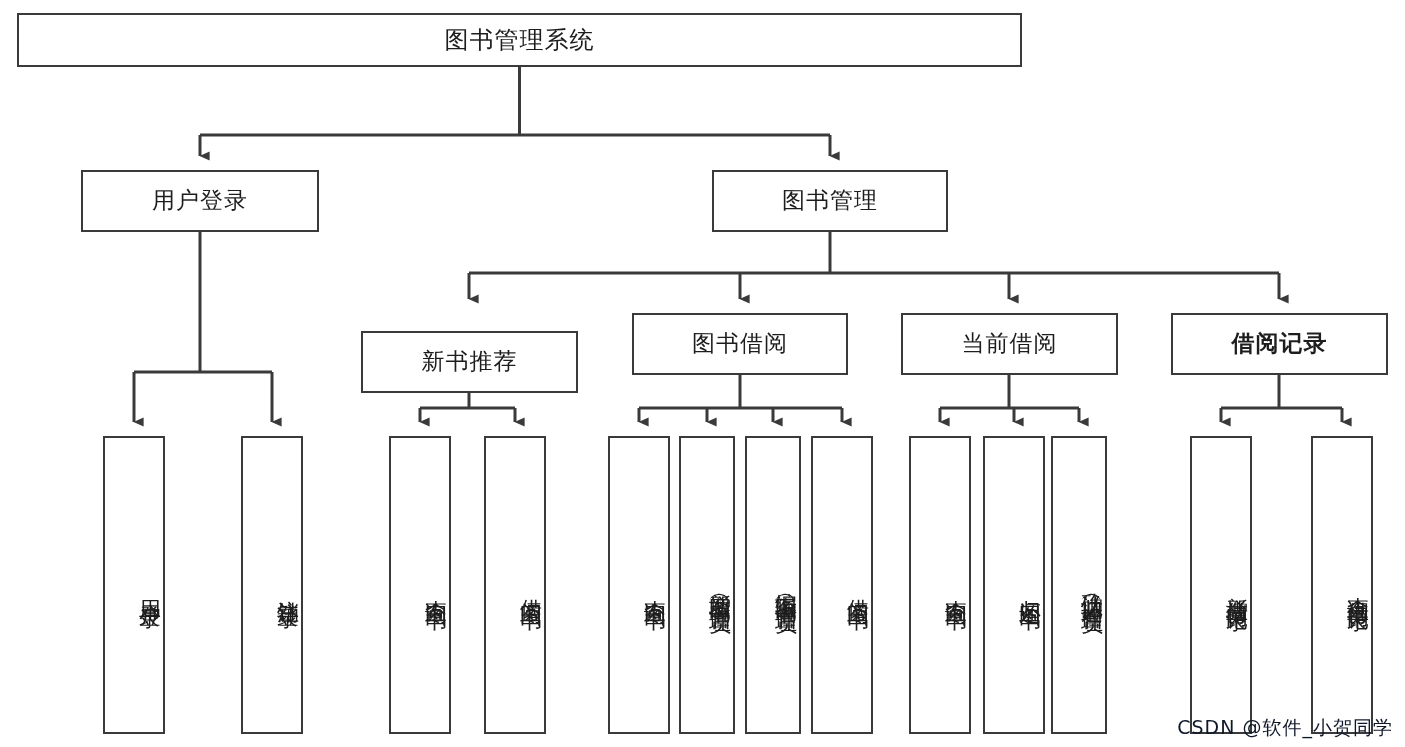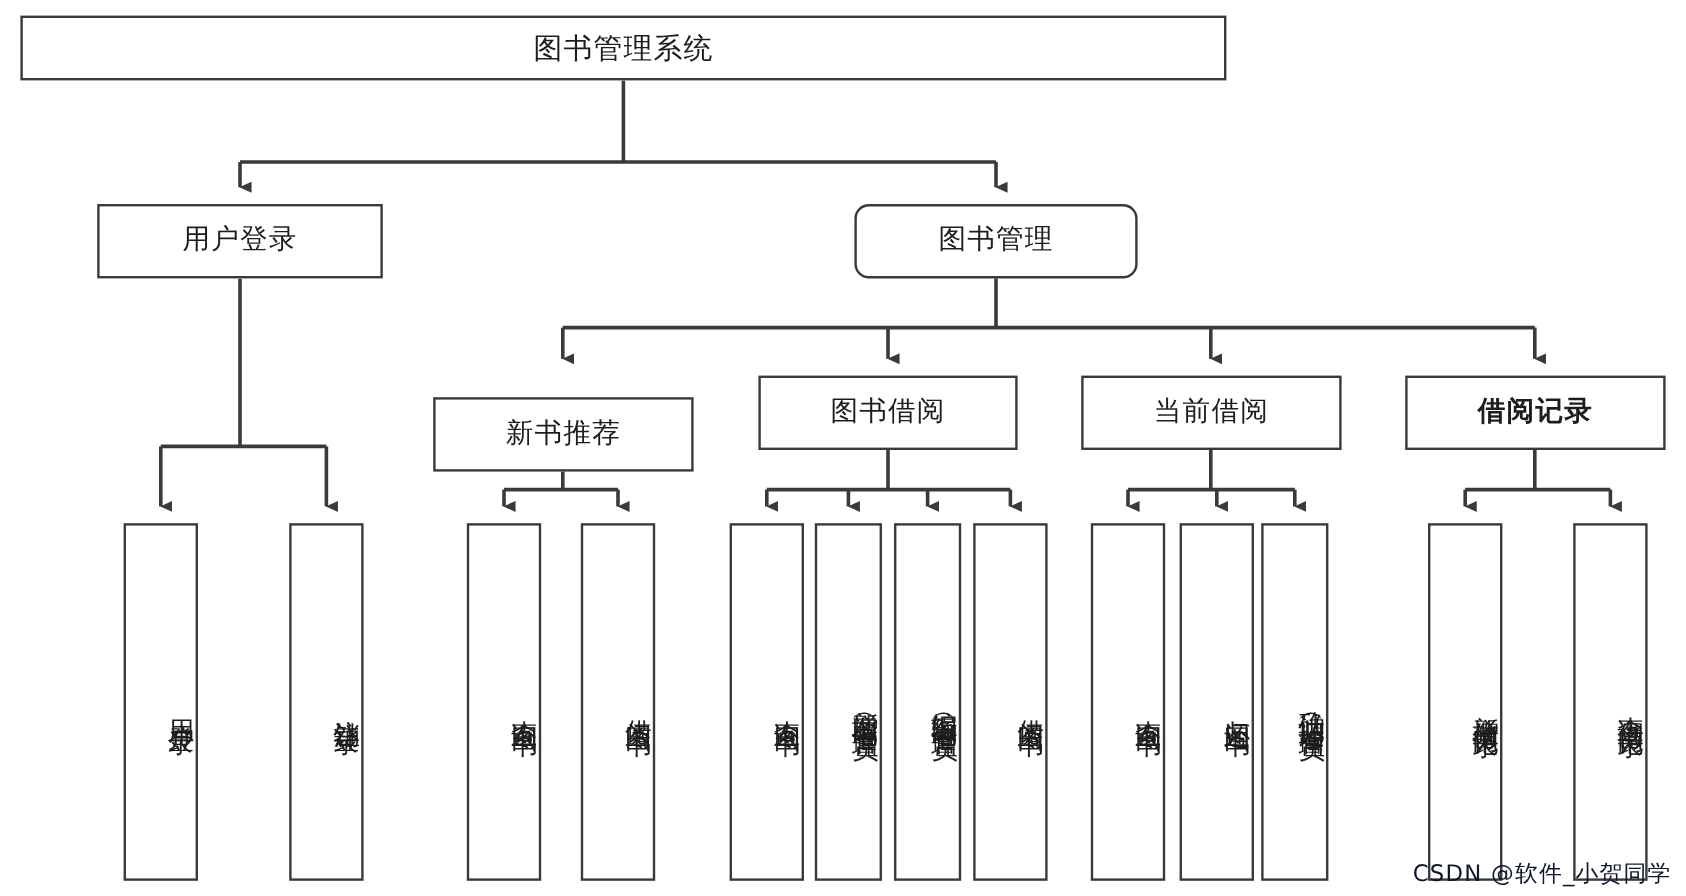--- a/index.html
+++ b/index.html
@@ -103,21 +103,21 @@
     </g>
   </svg>
 
   <div class="node h root" style="left:17px;top:13px;width:1005px;height:54px;">
     <span>图书管理系统</span>
   </div>
 
   <div class="node h" style="left:81px;top:170px;width:238px;height:62px;">
     <span>用户登录</span>
   </div>
-  <div class="node h" style="left:712px;top:170px;width:236px;height:62px;border-radius:12px;">
+  <div class="node h" style="left:712px;top:170px;width:236px;height:62px;">
     <span>图书管理</span>
   </div>
 
   <div class="node h" style="left:361px;top:331px;width:217px;height:62px;">
     <span>新书推荐</span>
   </div>
   <div class="node h" style="left:632px;top:313px;width:216px;height:62px;">
     <span>图书借阅</span>
   </div>
   <div class="node h" style="left:901px;top:313px;width:217px;height:62px;">

